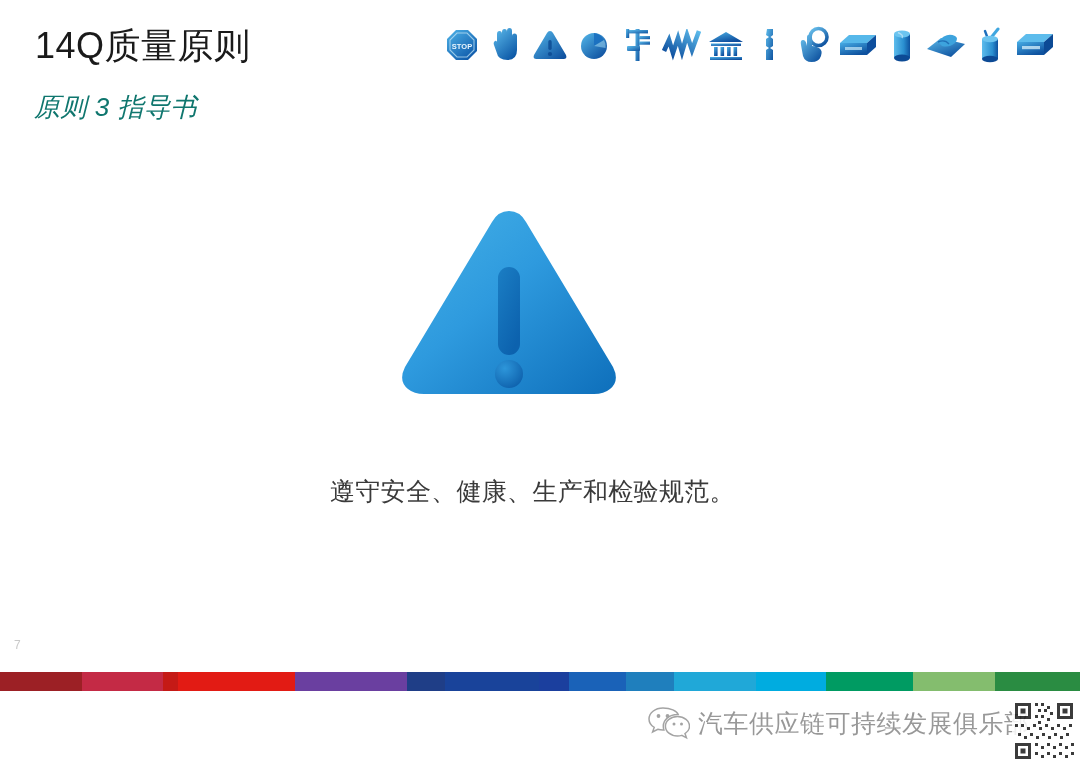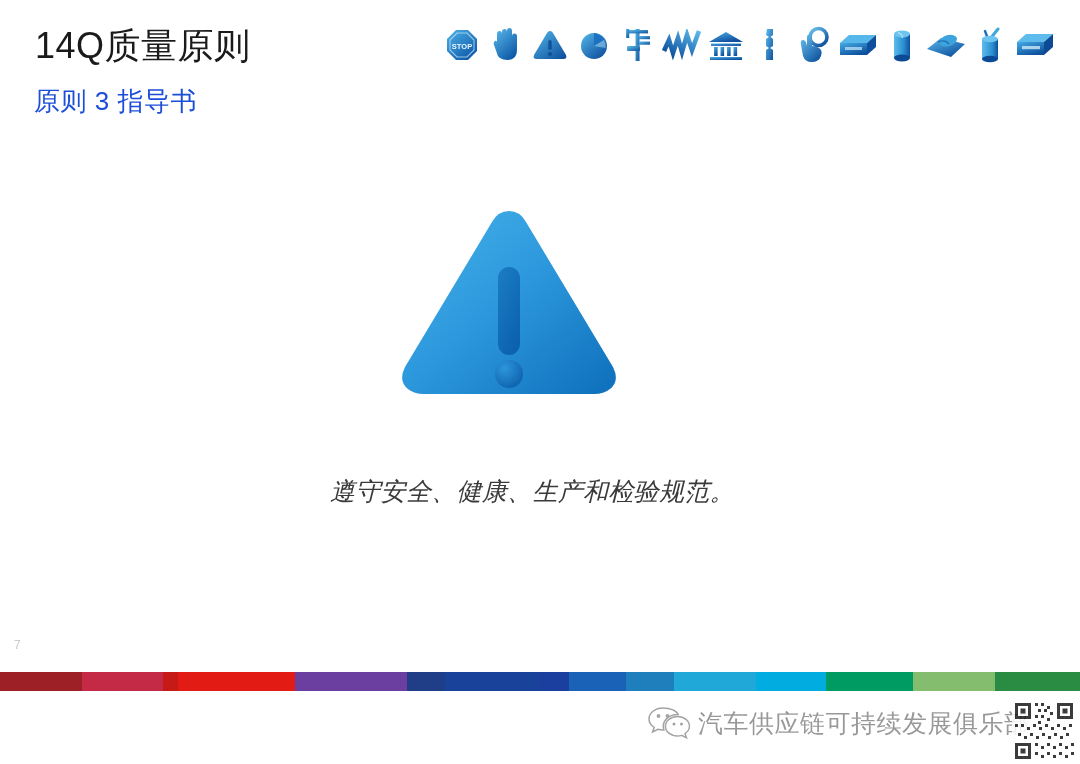--- a/index.html
+++ b/index.html
@@ -31,26 +31,27 @@
     top: 22px;
     font-size: 36px;
     font-weight: 400;
     color: #1a1a1a;
     letter-spacing: 0.5px;
     white-space: nowrap;
   }
   #header-subtitle {
     position: absolute;
     left: 34px;
-    top: 84px;
+    top: 90px;
     font-size: 26px;
     font-weight: 400;
-    color: #1d4ed8;
+    color: #0f766e;
     letter-spacing: 0.5px;
     white-space: nowrap;
+    font-style: italic;
   }
 
   
   #icon-strip {
     position: absolute;
     left: 428px;
     top: 14px;
     width: 640px;
     height: 62px;
     display: flex;
@@ -84,21 +85,20 @@
     top: 468px;
     width: 600px;
   }
   .body-line {
     font-size: 25px;
     line-height: 47px;
     color: #3a3a3a;
     font-weight: 400;
     white-space: nowrap;
     letter-spacing: 0.3px;
-    font-style: italic;
   }
 
   
   #page-number {
     position: absolute;
     left: 14px;
     top: 638px;
     font-size: 12px;
     color: #c9c9c9;
   }

